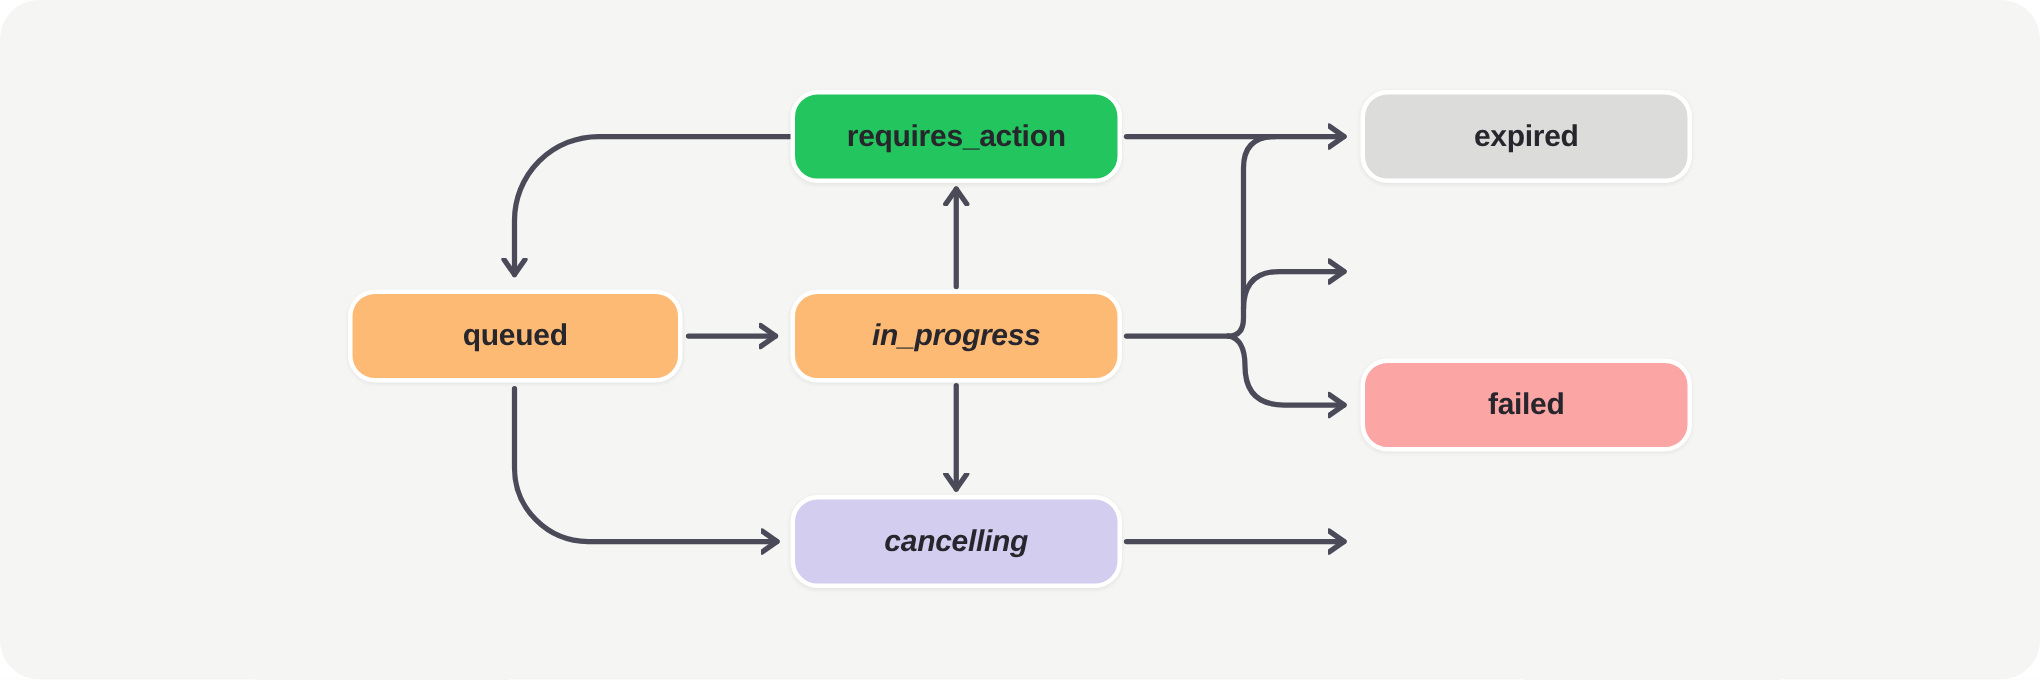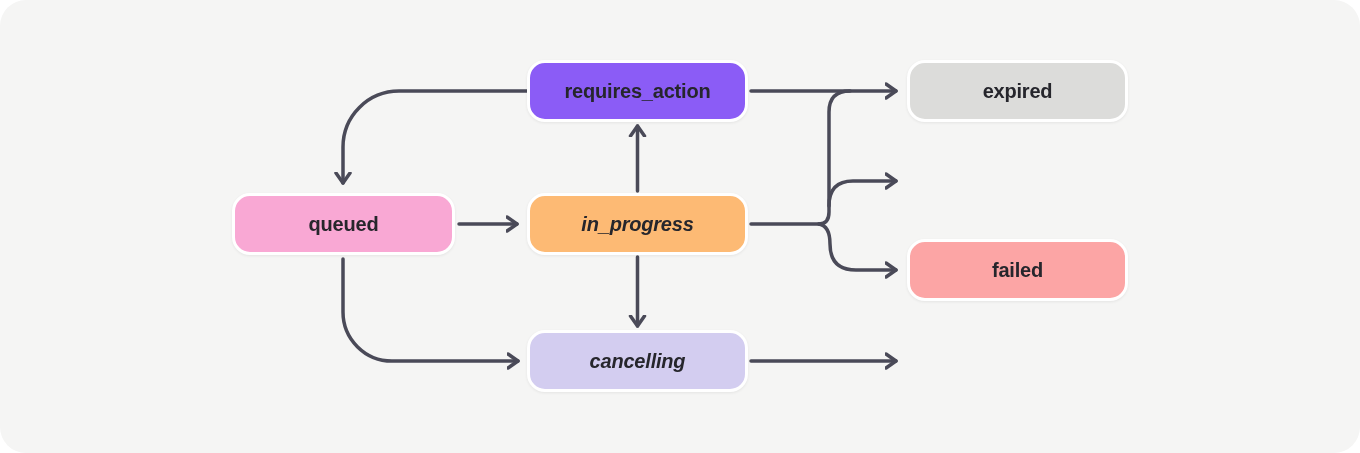--- a/index.html
+++ b/index.html
@@ -85,25 +85,25 @@
 
     <path d="M 819 224 Q 829 224 829 212 L 829 112 Q 829 91 850 91"></path>
 
     <path d="M 829 206 Q 829 181 853 181 L 896 181" marker-end="url(#arrow)"></path>
 
     <path d="M 819 224 Q 830 226 830 244 Q 830 270 856 270 L 896 270" marker-end="url(#arrow)"></path>
 
     <path d="M 751 361 L 896 361" marker-end="url(#arrow)"></path>
   </svg>
 
-  <div class="node n-queued" style="background: #f9a8d4;">
+  <div class="node n-queued" style="background: #fdba74;">
     <span>queued</span>
   </div>
 
-  <div class="node n-requires_action" style="background: #8b5cf6;">
+  <div class="node n-requires_action" style="background: #22c55e;">
     <span>requires_action</span>
   </div>
 
   <div class="node n-in_progress" style="background: #fdba74; font-style: italic;">
     <span>in_progress</span>
   </div>
 
   <div class="node n-cancelling" style="background: rgb(211, 205, 240);">
     <span>cancelling</span>
   </div>

